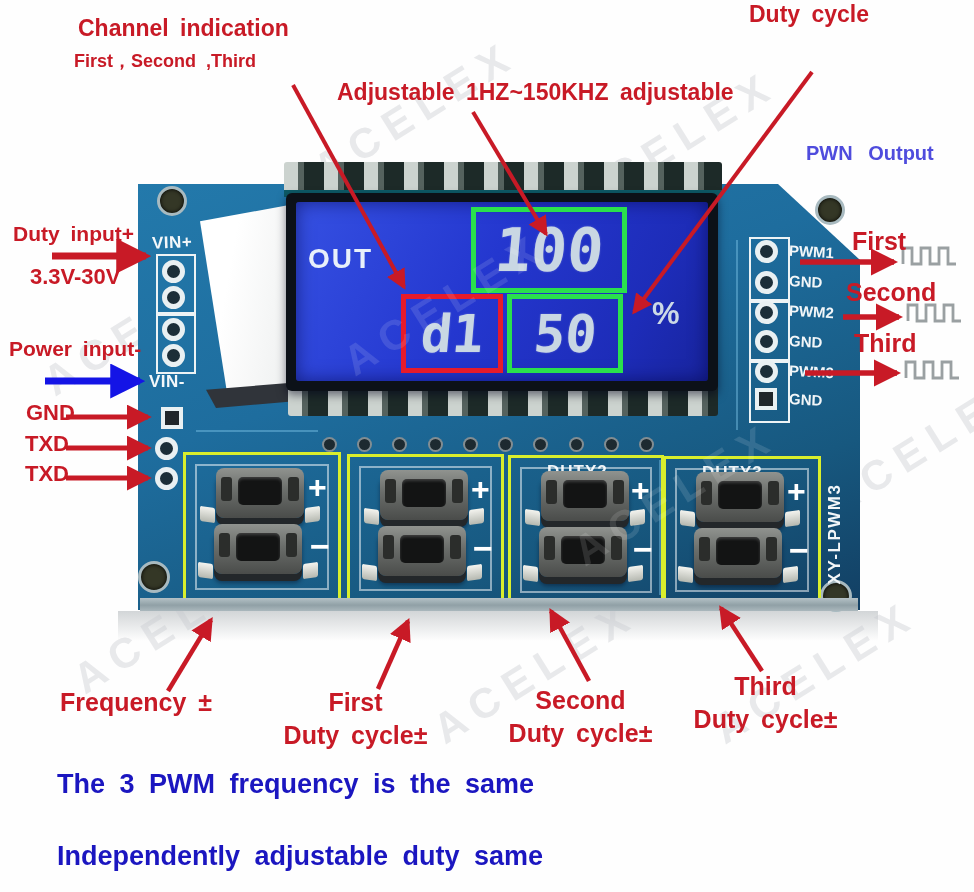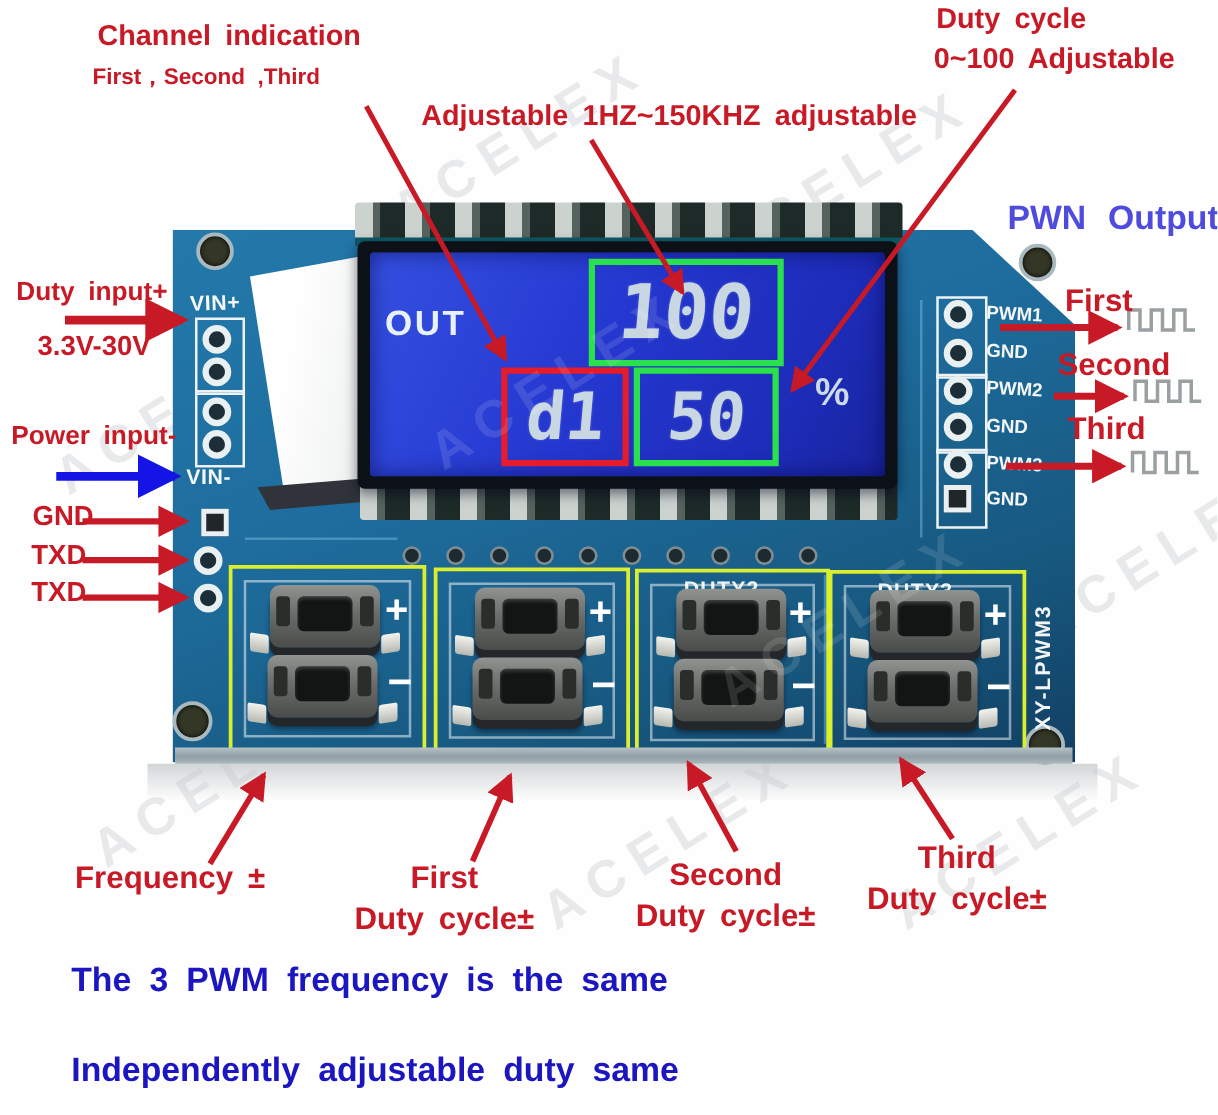--- a/index.html
+++ b/index.html
@@ -273,22 +273,21 @@
     <line x1="762" y1="671" x2="721" y2="608" stroke="#c81a26" stroke-width="4.5" marker-end="url(#ar)"></line>
     <path d="M903 264 L903 248 L912 248 L912 264 L921 264 L921 248 L930 248 L930 264 L939 264 L939 248 L948 248 L948 264 L956 264" stroke="#9aa0a2" stroke-width="2.8" fill="none"></path>
     <path d="M908 321 L908 305 L917 305 L917 321 L926 321 L926 305 L935 305 L935 321 L944 321 L944 305 L953 305 L953 321 L961 321" stroke="#9aa0a2" stroke-width="2.8" fill="none"></path>
     <path d="M906 378 L906 362 L915 362 L915 378 L924 378 L924 362 L933 362 L933 378 L942 378 L942 362 L951 362 L951 378 L959 378" stroke="#9aa0a2" stroke-width="2.8" fill="none"></path>
   </svg>
 
   <div class="ann" style="left:78px;top:15px;font-size:23px">Channel indication</div>
   <div class="ann" style="left:74px;top:49px;font-size:18px">First，Second ,Third</div>
   <div class="ann" style="left:337px;top:79px;font-size:23px">Adjustable 1HZ~150KHZ adjustable</div>
   <div class="ann" style="left:749px;top:1px;font-size:23px">Duty cycle</div>
-  <div class="ann" style="left:747px;top:33px;font-size:23px">0~100 Adjustable</div>
-  <div class="ann violet" style="left:806px;top:159px;font-size:27px">PWN Output</div>
+  <div class="ann violet" style="left:806px;top:142px;font-size:20px">PWN Output</div>
   <div class="ann" style="left:13px;top:222px;font-size:21px">Duty input+</div>
   <div class="ann" style="left:30px;top:264px;font-size:22px">3.3V-30V</div>
   <div class="ann" style="left:9px;top:337px;font-size:21px">Power input-</div>
   <div class="ann" style="left:26px;top:400px;font-size:22px">GND</div>
   <div class="ann" style="left:25px;top:431px;font-size:22px">TXD</div>
   <div class="ann" style="left:25px;top:461px;font-size:22px">TXD</div>
   <div class="ann" style="left:852px;top:227px;font-size:25px">First</div>
   <div class="ann" style="left:846px;top:278px;font-size:25px">Second</div>
   <div class="ann" style="left:854px;top:329px;font-size:25px">Third</div>
   <div class="ann" style="left:60px;top:688px;font-size:25px">Frequency ±</div>

